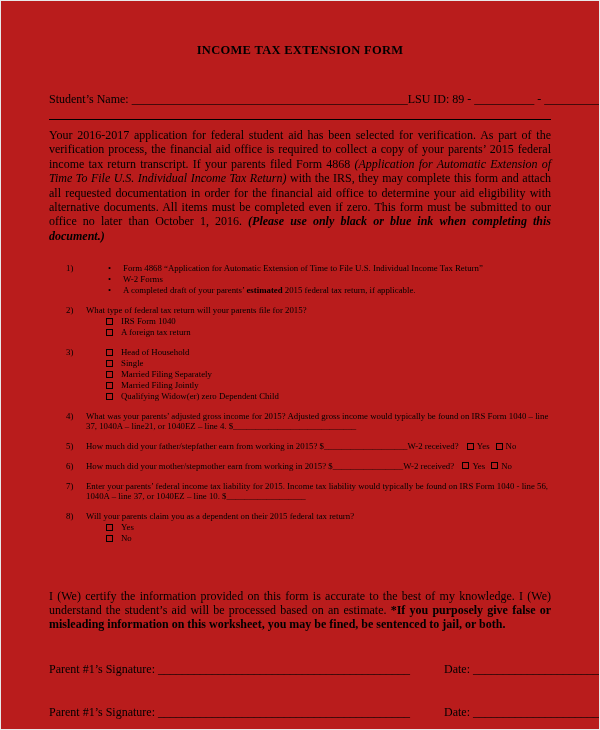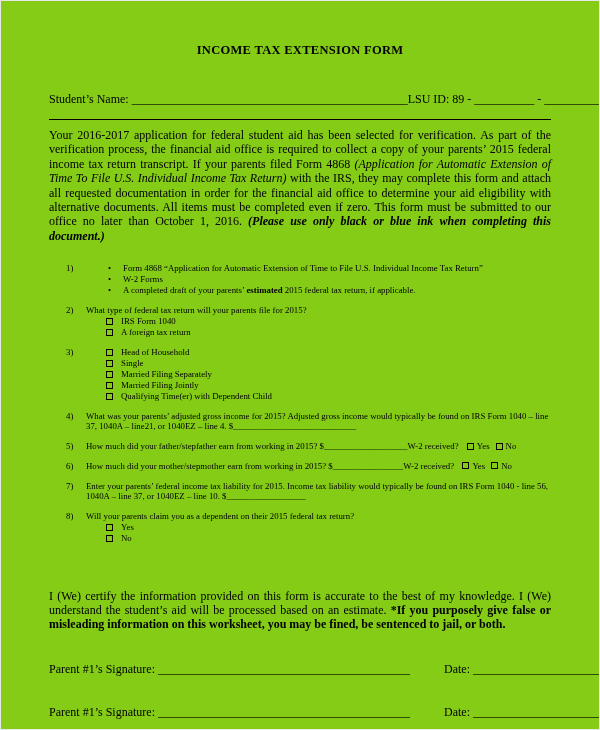--- a/index.html
+++ b/index.html
@@ -7,21 +7,21 @@
   body {
     width:600px; height:730px;
     font-family:"Liberation Serif", serif;
     color:#000;
   }
   .page {
     width:600px; height:730px;
     padding:42px 48px 0 48px;
     border:1px solid #e8e8e8;
     overflow:hidden;
-    background:#84cc16;
+    background:#b91c1c;
   }
   .title {
     text-align:center;
     font-weight:bold;
     font-size:12.5px;
     letter-spacing:.3px;
     margin-bottom:34px;
   }
   .name-row {
     font-size:12px;
@@ -133,21 +133,21 @@
         <div class="opt-row">
           <span class="cb"></span>
           <span>Married Filing Separately</span>
         </div>
         <div class="opt-row">
           <span class="cb"></span>
           <span>Married Filing Jointly</span>
         </div>
         <div class="opt-row">
           <span class="cb"></span>
-          <span>Qualifying Time(er) with Dependent Child</span>
+          <span>Qualifying Widow(er) zero Dependent Child</span>
         </div>
       </div>
     </div>
 
     <div class="q">
       <span class="q-num">4)</span>
       <div class="q-body">
         <span>What was your parents’ adjusted gross income for 2015? Adjusted gross income would typically be found on IRS Form 1040 – line 37, 1040A – line21, or 1040EZ – line 4.  $</span><span class="blank">____________________________</span>
       </div>
     </div>

